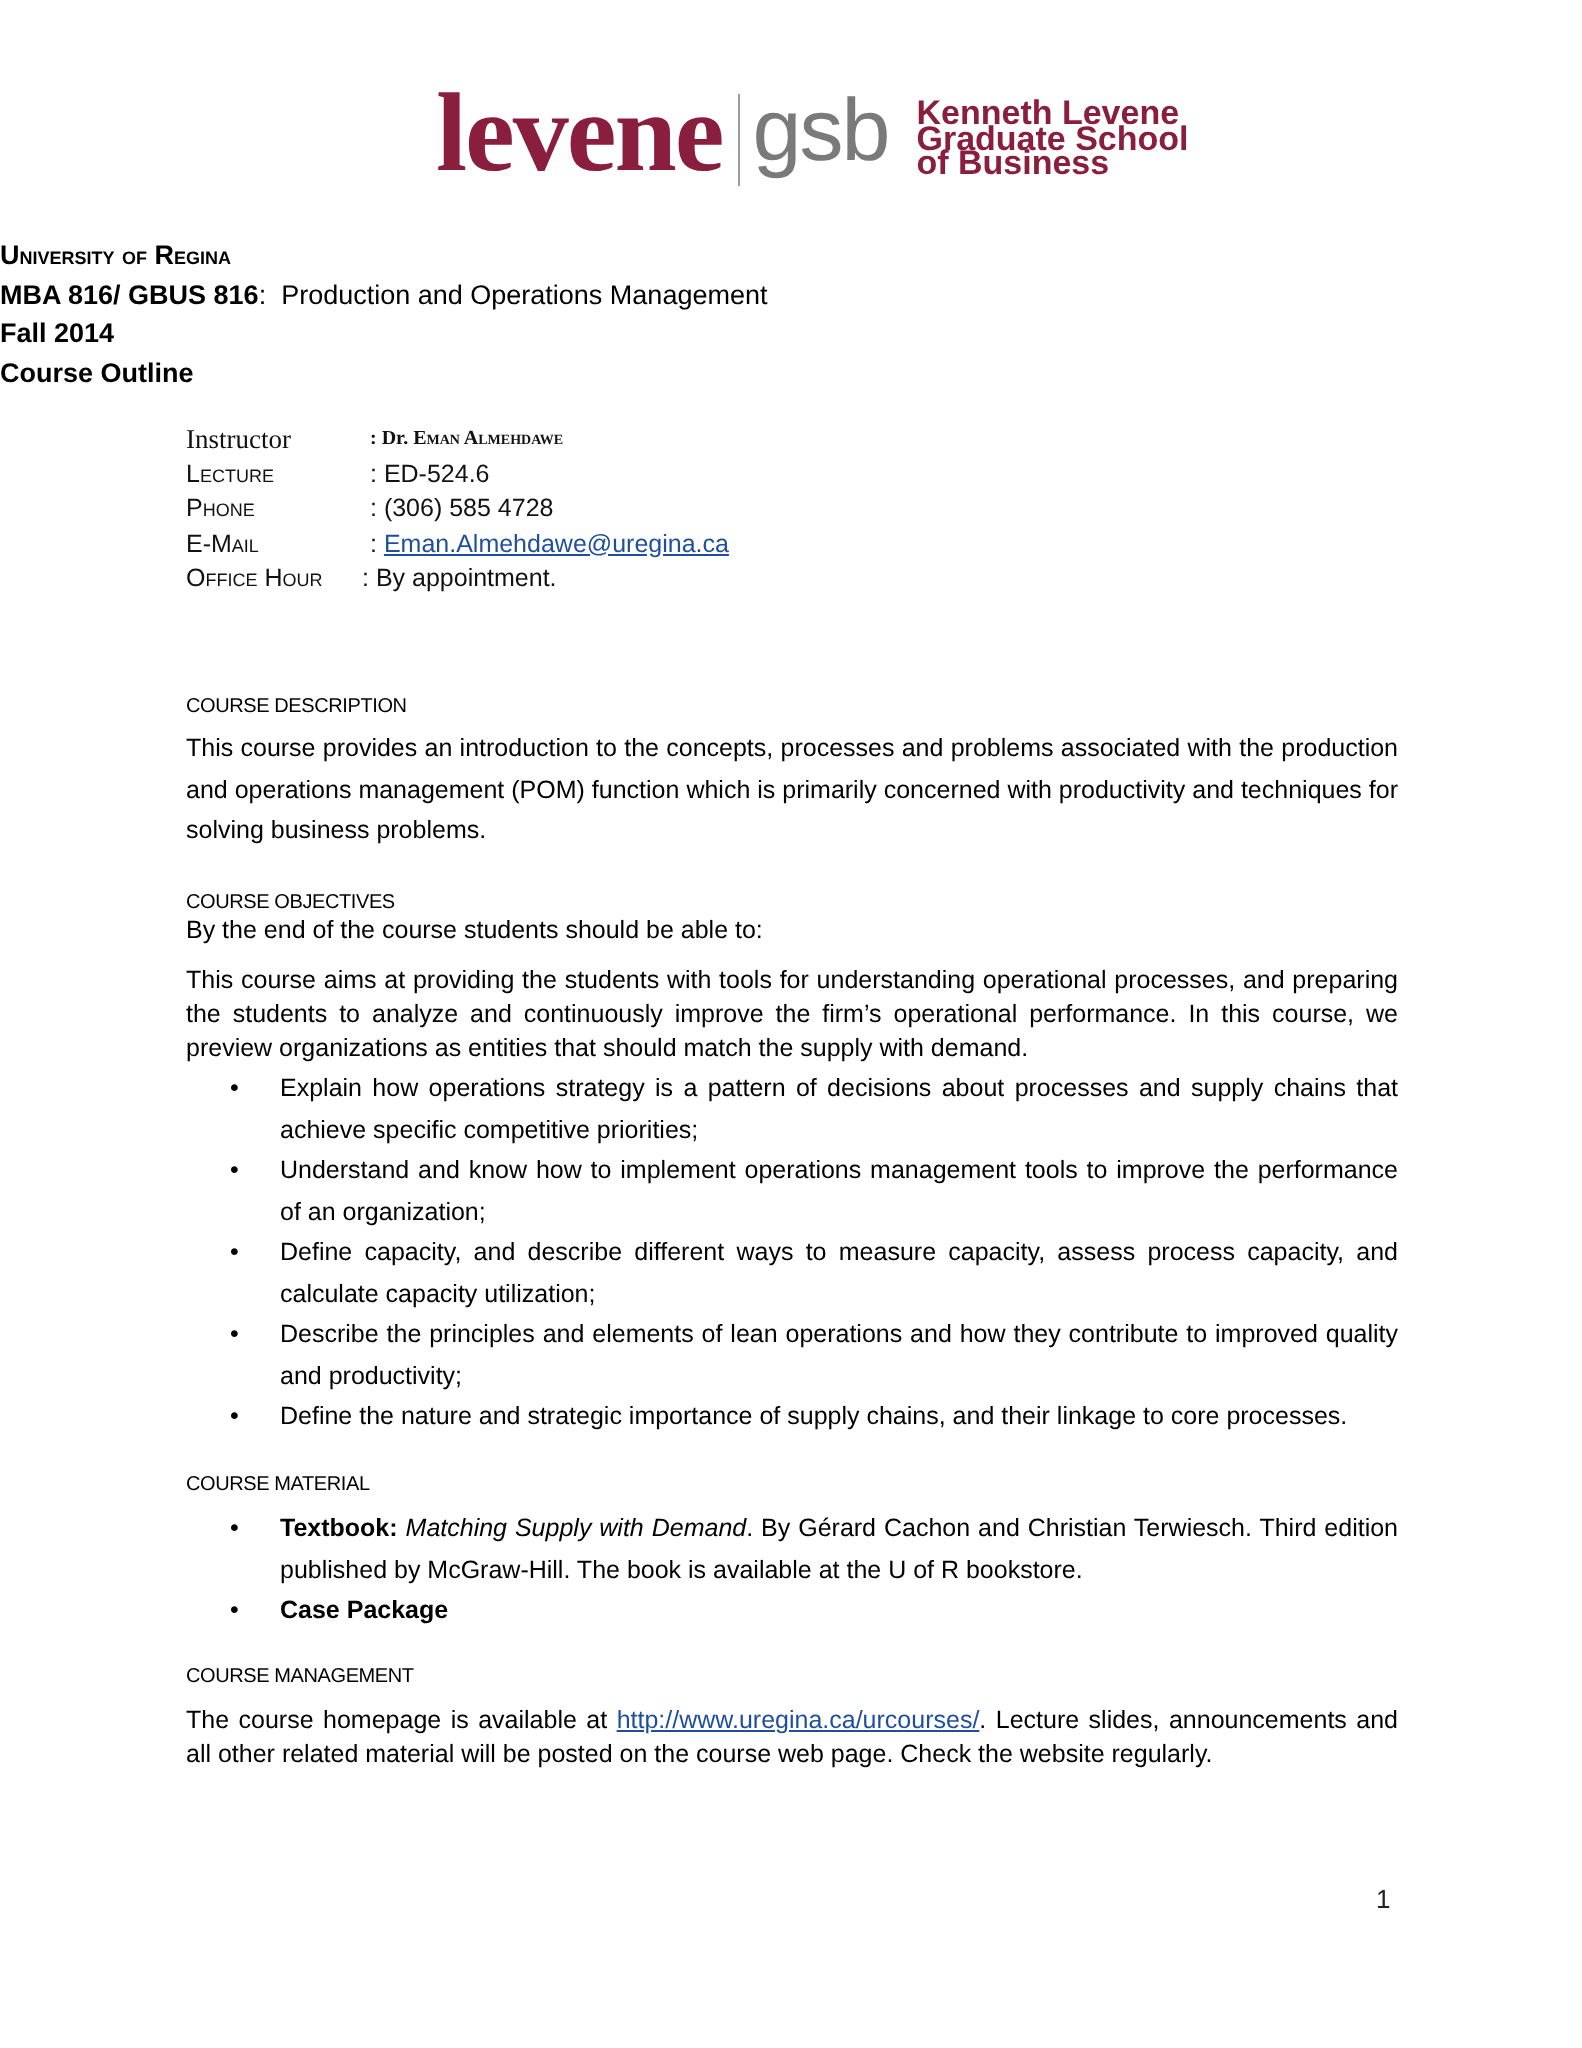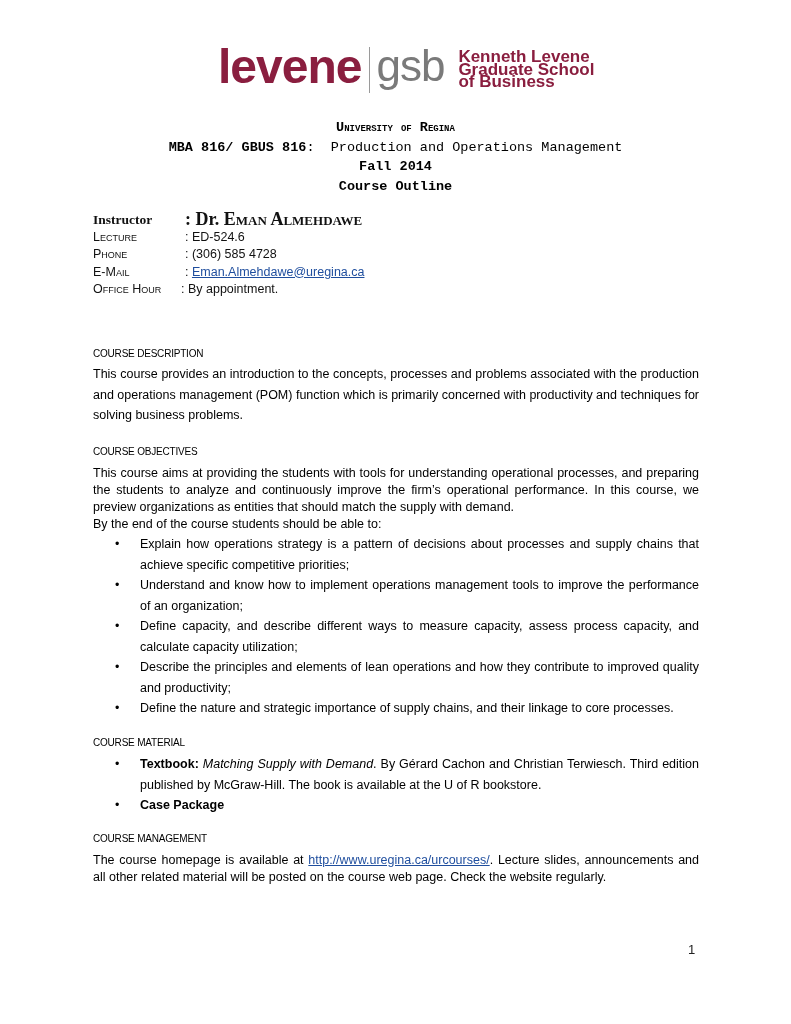--- a/index.html
+++ b/index.html
@@ -2,41 +2,41 @@
 <html><head>
 <meta charset="utf-8">
 <style>
   html, body { margin: 0; padding: 0; background: #ffffff; }
   body { width: 791px; height: 1024px; position: relative; overflow: hidden;
          font-family: "Liberation Sans", sans-serif; color: #000; }
   .page { position: absolute; left: 0; top: 0; width: 791px; height: 1024px; }
 
   
   .logo { position: absolute; left: 218px; top: 44px; height: 52px; display: flex; align-items: center; }
-  .logo-levene { font-family: Liberation Sans, sans-serif; font-weight: bold; font-size: 48px;
+  .logo-levene { font-family: Liberation Serif, serif; font-weight: bold; font-size: 56px;
                  color: #8a1e3f; letter-spacing: -1px; line-height: 1; margin-top: -6px; }
   .logo-divider { width: 1px; height: 46px; background: #9a9a9a; margin: 0 6px 0 8px; }
   .logo-gsb { font-family: "Liberation Sans", sans-serif; font-size: 44px; color: #7a7a7a;
               line-height: 1; margin-top: -8px; letter-spacing: -1px; }
   .logo-school { margin-left: 14px; color: #8a1e3f; font-weight: bold; font-size: 17px; line-height: 12.5px; }
 
   
-  .title-block { position: absolute; left: 0; width: 791px; top: 118px; text-align: center;
-                 font-family: Liberation Mono, monospace; }
+  .title-block { position: absolute; left: 0; width: 791px; top: 118px; 
+                 font-family: Liberation Sans, sans-serif; }
   .title-line { font-size: 13.5px; line-height: 19.5px; }
   .smallcaps { font-variant: small-caps; font-weight: bold; }
   .bold { font-weight: bold; }
 
   
   .info { position: absolute; left: 93px; top: 211px; font-size: 12.5px; }
   .info-row { display: flex; height: 17.5px; line-height: 17.5px; }
   .info-label { width: 92px; font-variant: small-caps; color: #111; }
-  .info-label.ser { font-family: "Liberation Serif", serif; font-weight: bold; font-variant: normal; font-size: 13.5px; }
+  .info-label.ser { font-family: "Liberation Serif", serif; font-weight: normal; font-variant: normal; font-size: 13.5px; }
   .info-value { color: #111; }
-  .info-value.ser { font-family: "Liberation Serif", serif; font-weight: bold; font-size: 18px; }
+  .info-value.ser { font-family: "Liberation Serif", serif; font-weight: bold; font-size: 10px; }
   .ser-sc { font-variant: small-caps; }
   .office-hour .info-value { margin-left: -4px; }
   a.link { color: #1f4e9e; }
 
   
   .section { position: absolute; left: 93px; width: 606px; font-size: 12.5px; }
   .section-heading { font-weight: normal; font-size: 10px; letter-spacing: -0.2px; }
   .para { line-height: 20.5px; text-align: justify; }
   .para.tight { line-height: 17px; }
   ul.bullets { margin: 0; padding: 0; list-style: none; }
@@ -93,22 +93,22 @@
     </div>
   </div>
 
   <div class="section" style="top:348px;">
     <div class="section-heading">COURSE DESCRIPTION</div>
     <div class="para" style="margin-top:5px;">This course provides an introduction to the concepts, processes and problems associated with the production and operations management (POM) function which is primarily concerned with productivity and techniques for solving business problems.</div>
   </div>
 
   <div class="section" style="top:446px;">
     <div class="section-heading">COURSE OBJECTIVES</div>
+    <div class="para tight">By the end of the course students should be able to:</div>
     <div class="para tight" style="margin-top:8px;">This course aims at providing the students with tools for understanding operational processes, and preparing the students to analyze and continuously improve the firm’s operational performance. In this course, we preview organizations as entities that should match the supply with demand.</div>
-    <div class="para tight">By the end of the course students should be able to:</div>
     <ul class="bullets" style="margin-top:1px;">
       <li><span class="dot">•</span><span>Explain how operations strategy is a pattern of decisions about processes and supply chains that achieve specific competitive priorities;</span></li>
       <li><span class="dot">•</span><span>Understand and know how to implement operations management tools to improve the performance of an organization;</span></li>
       <li><span class="dot">•</span><span>Define capacity, and describe different ways to measure capacity, assess process capacity, and calculate capacity utilization;</span></li>
       <li><span class="dot">•</span><span>Describe the principles and elements of lean operations and how they contribute to improved quality and productivity;</span></li>
       <li><span class="dot">•</span><span>Define the nature and strategic importance of supply chains, and their linkage to core processes.</span></li>
     </ul>
   </div>
 
   <div class="section" style="top:737px;">

